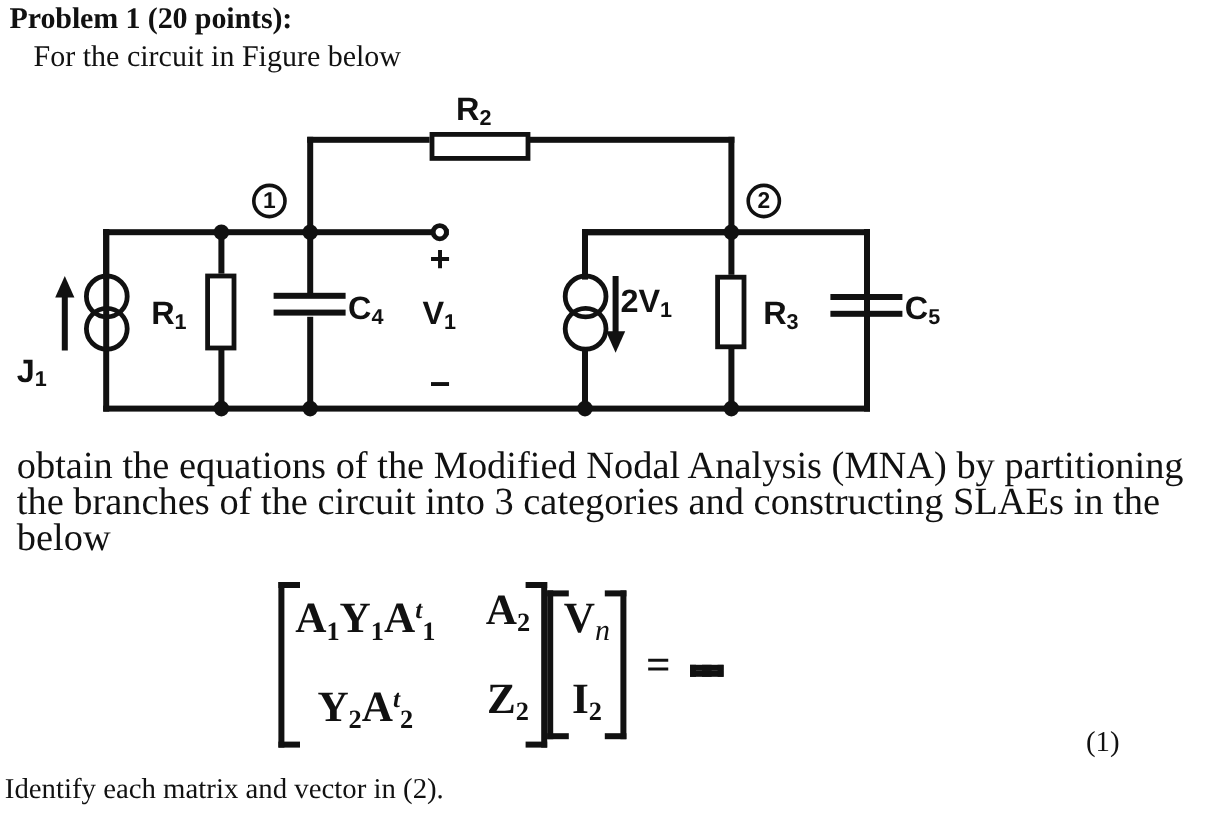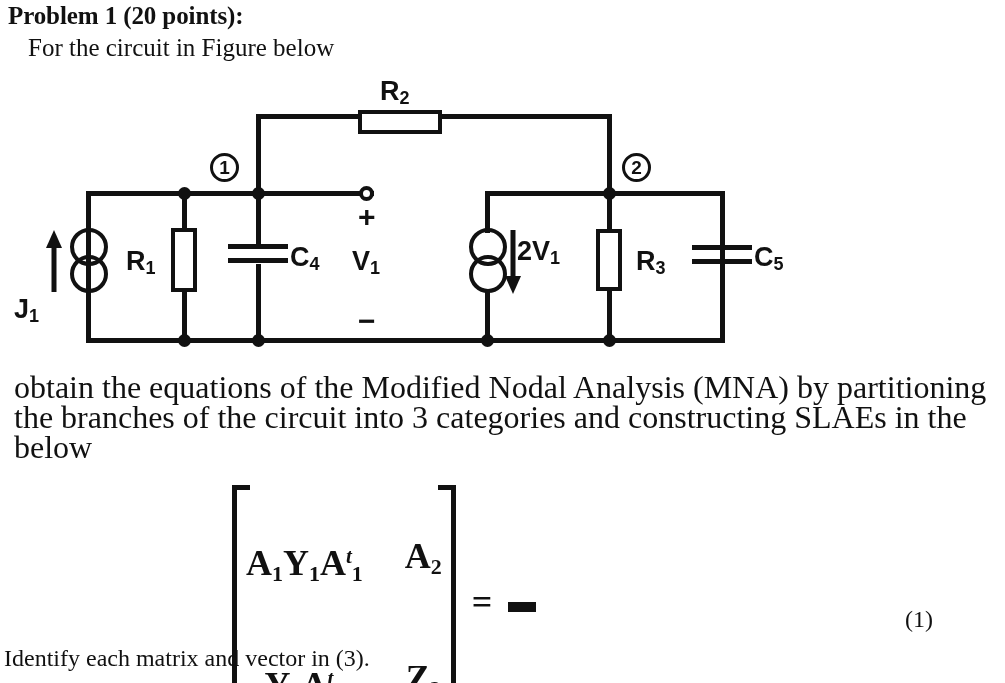--- a/index.html
+++ b/index.html
@@ -195,21 +195,20 @@
     column-gap: 42px;
   }
   .mgrid.one-col { grid-template-columns: auto; }
 
   .cell {
     font-size: 36px;
     font-weight: bold;
     line-height: 46px;
     text-align: center;
     white-space: nowrap;
-    margin-top: 48px;
   }
   .cell sub {
     font-size: 22px;
     font-weight: bold;
     vertical-align: -6px;
   }
   .cell sup {
     font-size: 21px;
     font-weight: bold;
     font-style: italic;
@@ -341,25 +340,31 @@
       <div class="cell"><span>A</span><sub>1</sub><span>Y</span><sub>1</sub><span>A</span><sup>t</sup><sub>1</sub></div>
 
       <div class="cell"><span>A</span><sub>2</sub></div>
 
       <div class="cell"><span>Y</span><sub>2</sub><span>A</span><sup>t</sup><sub>2</sub></div>
 
       <div class="cell"><span>Z</span><sub>2</sub></div>
     </div>
   </div>
 
+  <div class="bracket">
+    <div class="mgrid one-col">
+      <div class="cell"><span>V</span><sub class="ital"><span>n</span></sub></div>
+      <div class="cell"><span>I</span><sub>2</sub></div>
+    </div>
+  </div>
 
   <div class="eqsign">=</div>
 
   <div class="bracket">
     <div class="mgrid one-col">
     </div>
   </div>
 
 </div>
 
 <div class="eqnum">(1)</div>
 
-<div class="closing">Identify each matrix and vector in (3).</div>
+<div class="closing">Identify each matrix and vector in (2).</div>
 
 </body></html>

